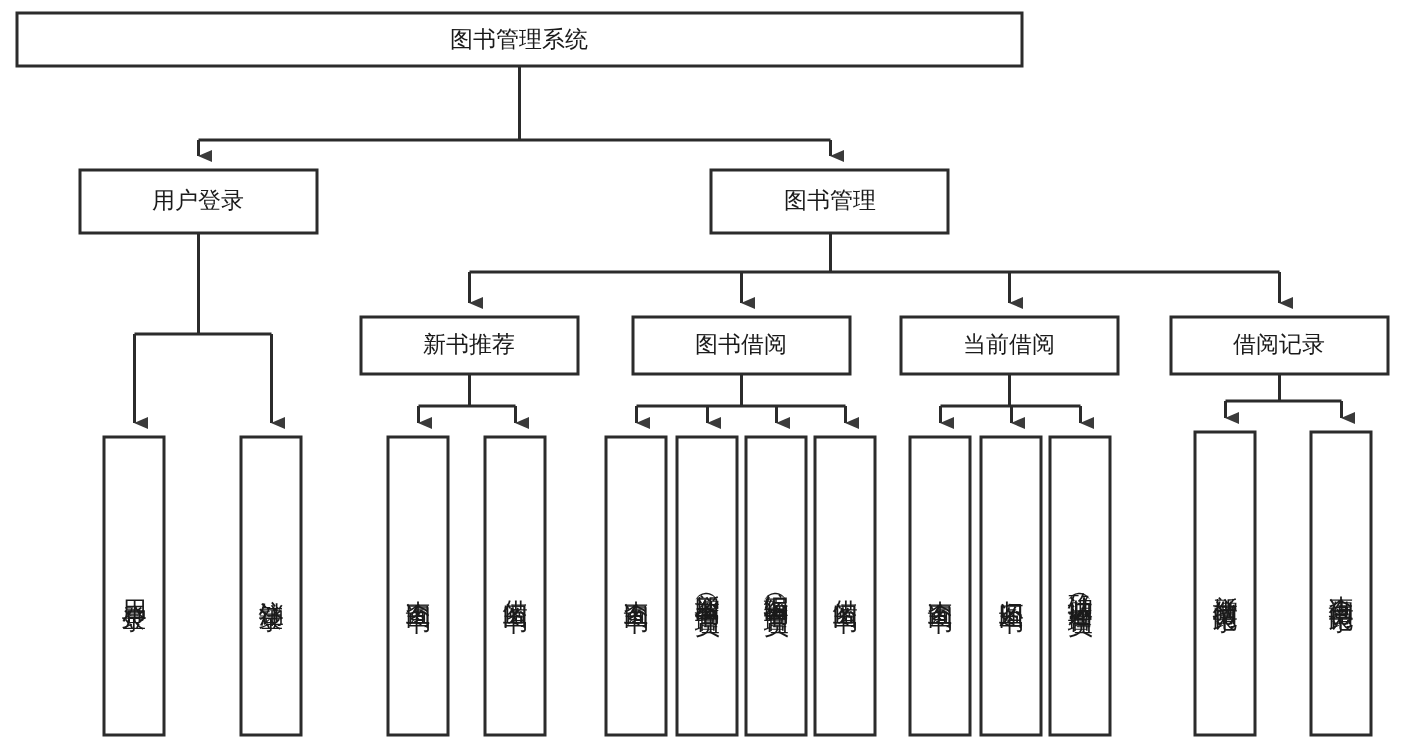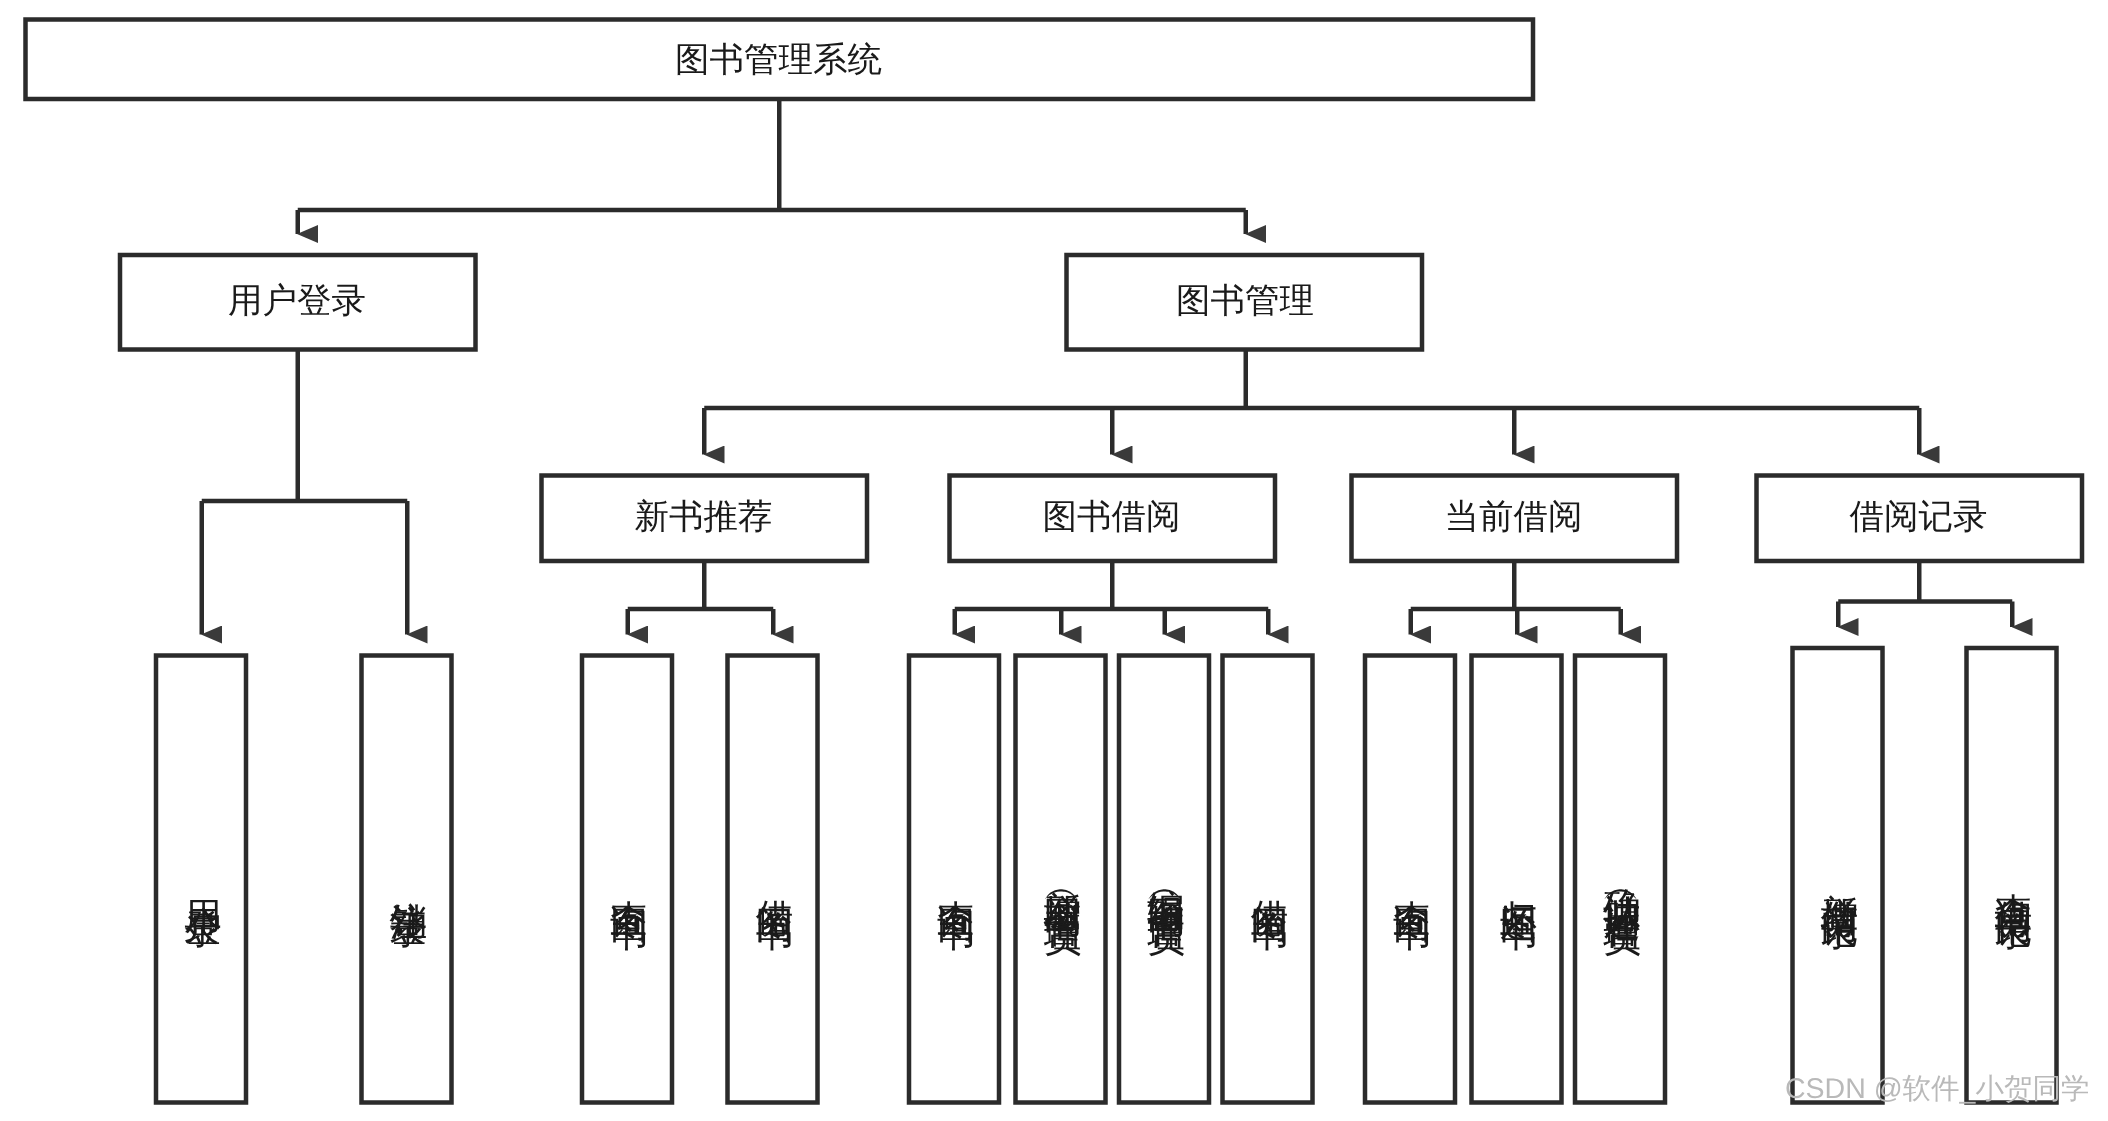--- a/index.html
+++ b/index.html
@@ -175,15 +175,14 @@
   <div class="node-label-v" style="left:606px; top:437px; width:60px; height:298px;">查询图书</div>
   <div class="node-label-v" style="left:677px; top:437px; width:60px; height:298px;">新增图书（管理员）</div>
   <div class="node-label-v" style="left:746px; top:437px; width:60px; height:298px;">编辑图书（管理员）</div>
   <div class="node-label-v" style="left:815px; top:437px; width:60px; height:298px;">借阅图书</div>
   <div class="node-label-v" style="left:910px; top:437px; width:60px; height:298px;">查询图书</div>
   <div class="node-label-v" style="left:981px; top:437px; width:60px; height:298px;">归还图书</div>
   <div class="node-label-v" style="left:1050px; top:437px; width:60px; height:298px;">确认归还（管理员）</div>
   <div class="node-label-v" style="left:1195px; top:432px; width:60px; height:303px;">新增借阅记录</div>
   <div class="node-label-v" style="left:1311px; top:432px; width:60px; height:303px;">查询借阅记录</div>
 
-  <div class="watermark" style="left:1190px; top:713px;">CSDN @软件_小贺同学</div>
 
 </div>
 
 </body></html>

